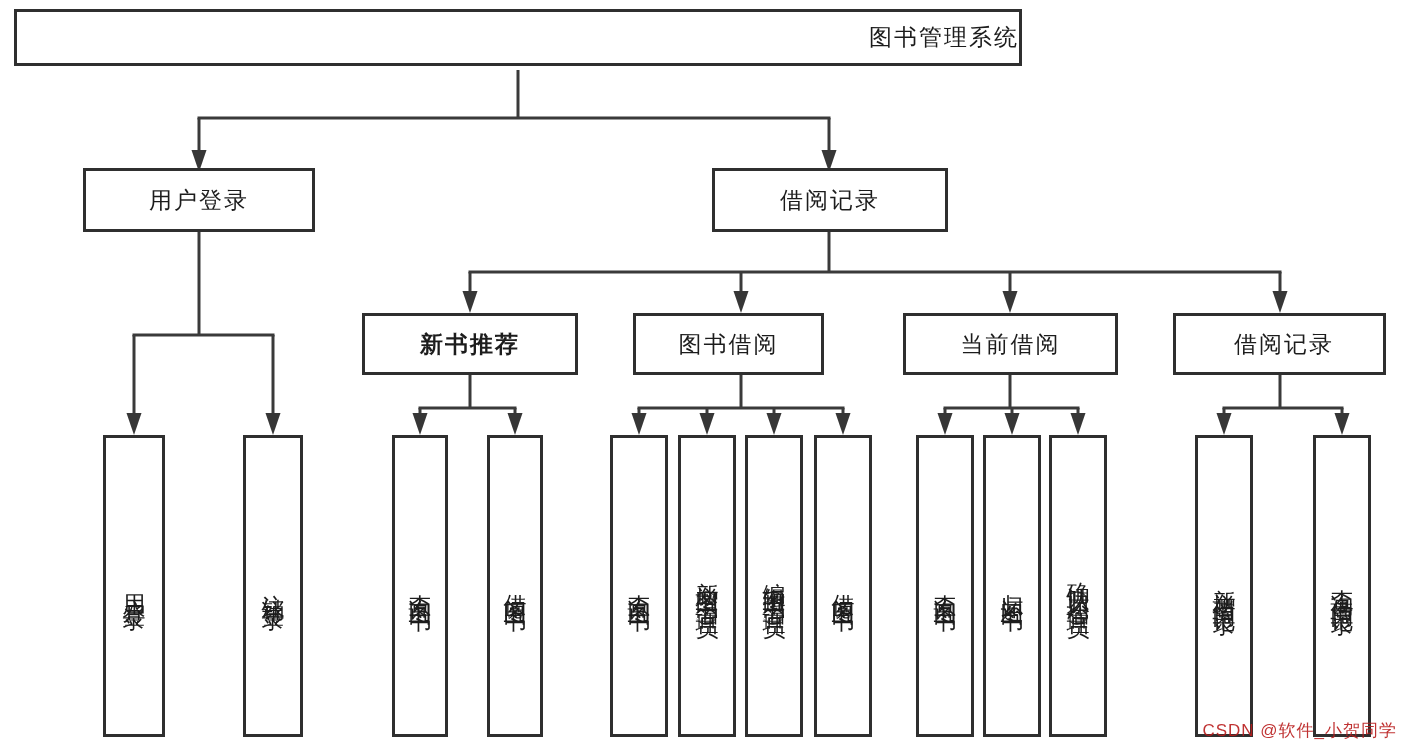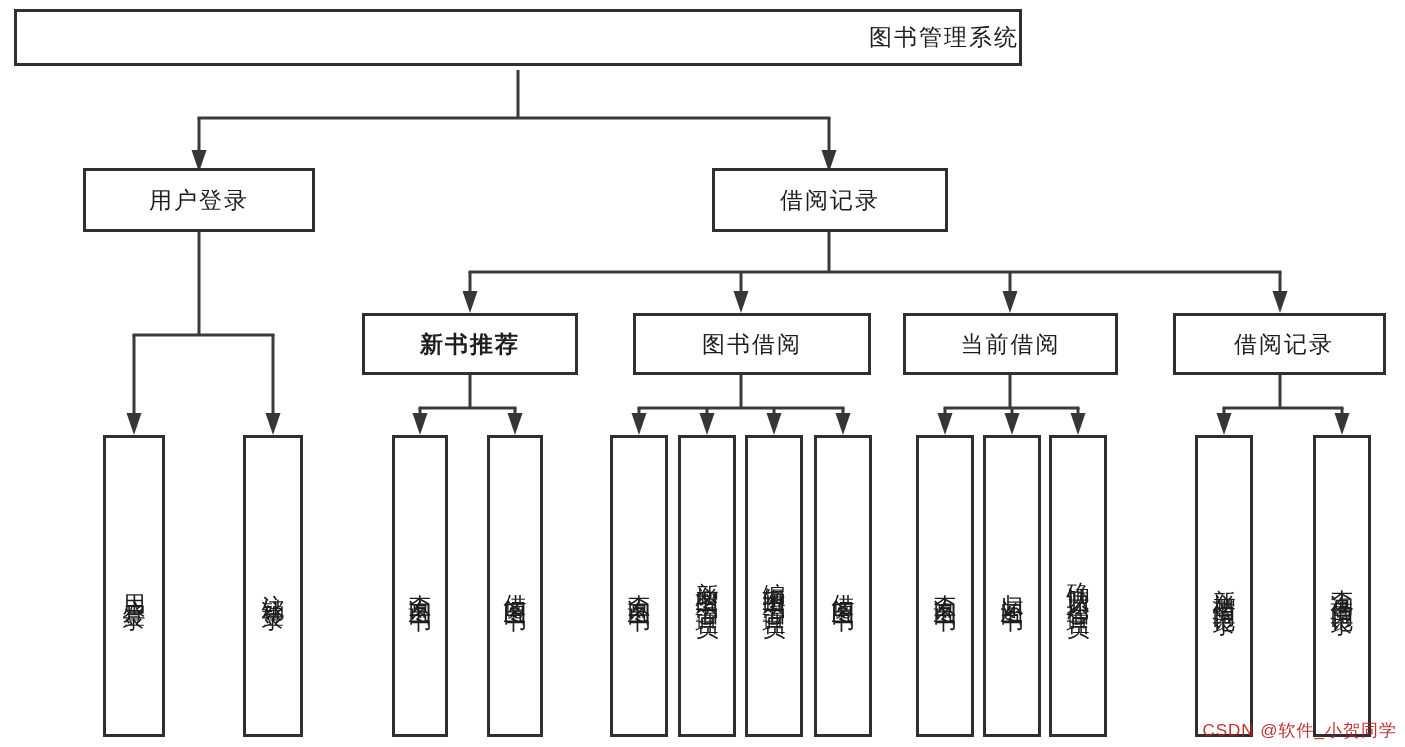--- a/index.html
+++ b/index.html
@@ -106,21 +106,21 @@
   <div class="node" style="left:83px;top:168px;width:232px;height:64px;">
     <span>用户登录</span>
   </div>
   <div class="node" style="left:712px;top:168px;width:236px;height:64px;">
     <span>借阅记录</span>
   </div>
 
   <div class="node" style="left:362px;top:313px;width:216px;height:62px;font-weight:bold;">
     <span>新书推荐</span>
   </div>
-  <div class="node" style="left:633px;top:313px;width:238px;height:62px;">
+  <div class="node" style="left:633px;top:313px;width:191px;height:62px;">
     <span>图书借阅</span>
   </div>
   <div class="node" style="left:903px;top:313px;width:215px;height:62px;">
     <span>当前借阅</span>
   </div>
   <div class="node" style="left:1173px;top:313px;width:213px;height:62px;padding-left:9px;">
     <span>借阅记录</span>
   </div>
 
   <div class="leaf" style="left:103px;width:62px;">

